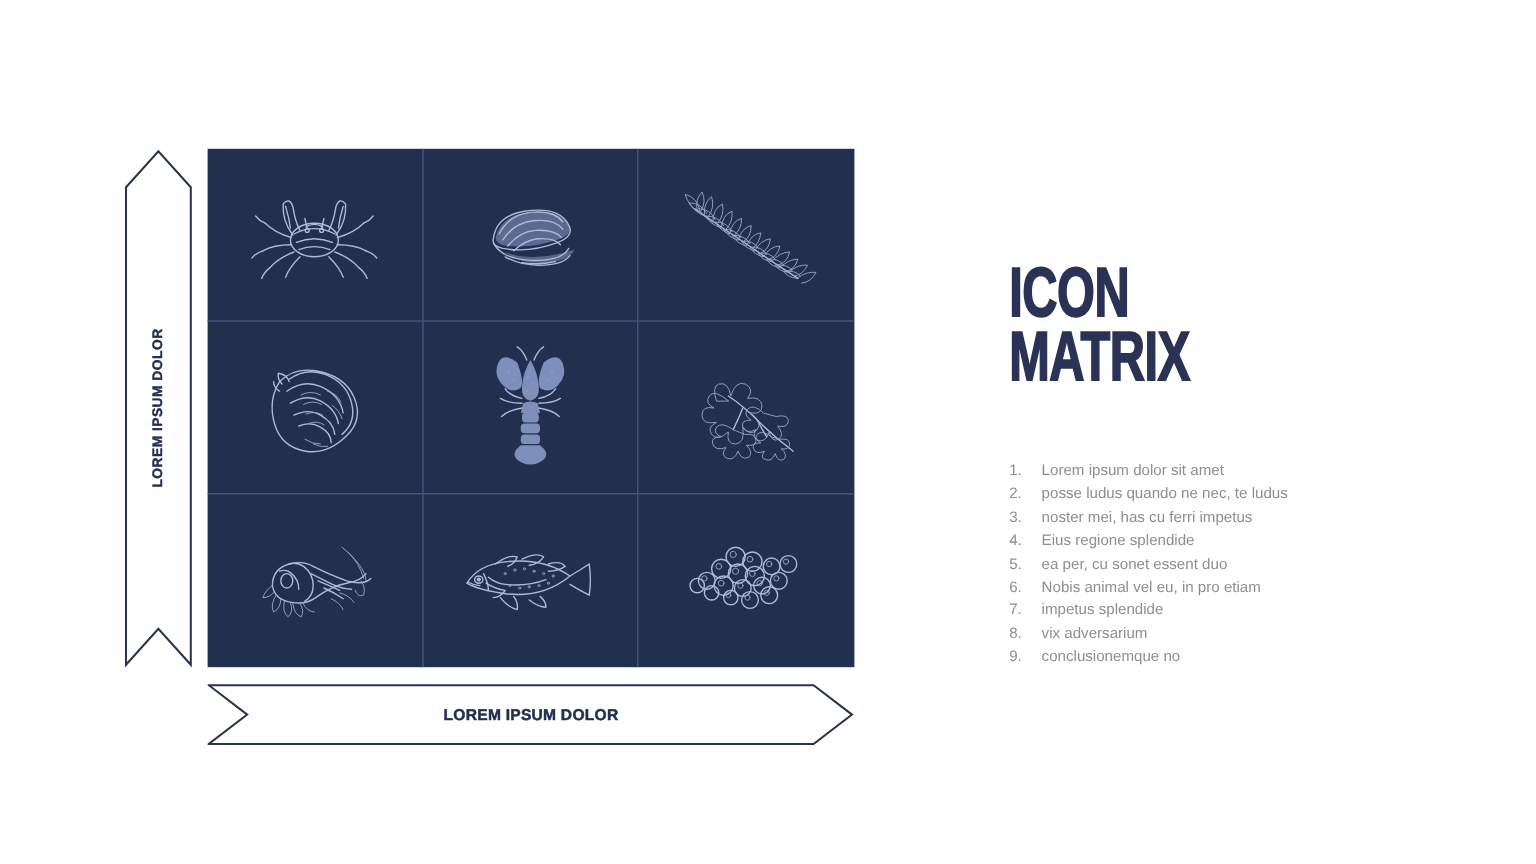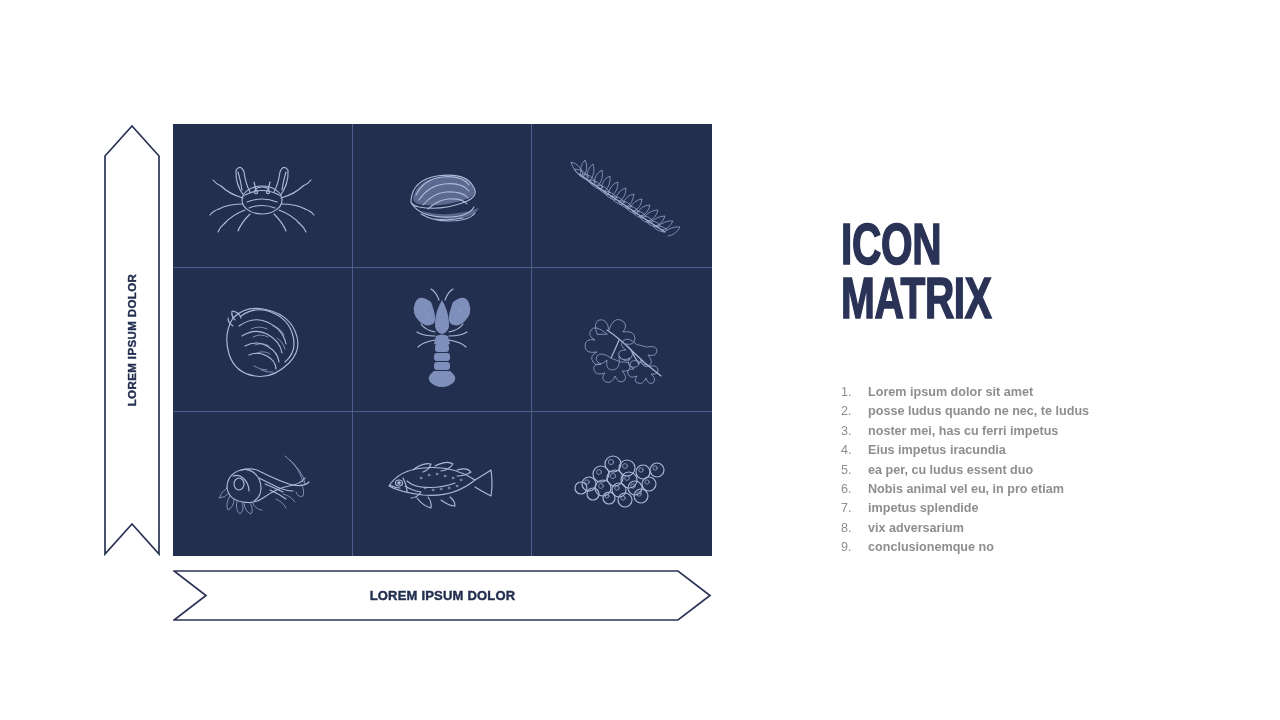--- a/index.html
+++ b/index.html
@@ -137,21 +137,21 @@
     font-size: 12.6px;
     line-height: 19.4px;
     color: #8e8e8e;
     font-family: "Liberation Sans", sans-serif;
   }
   .list-index {
     width: 27px;
     flex: 0 0 27px;
     color: #8e8e8e;
   }
-  .list-label { flex: 1; font-weight: bold; }
+  .list-label { flex: 1; }
 </style>
 </head>
 <body>
 
 <div id="slide">
 
   <div id="vertical-banner">
     <svg viewBox="0 0 56 436" preserveAspectRatio="none">
       <path d="M1,34 L28,4 L55,34 L55,432 L28,402 L1,432 Z" fill="#ffffff" stroke="#2a3356" stroke-width="1.7"></path>
     </svg>
@@ -451,25 +451,25 @@
       <li class="list-item">
         <span class="list-index">2.</span>
         <span class="list-label">posse ludus quando ne nec, te ludus</span>
       </li>
       <li class="list-item">
         <span class="list-index">3.</span>
         <span class="list-label">noster mei, has cu ferri impetus</span>
       </li>
       <li class="list-item">
         <span class="list-index">4.</span>
-        <span class="list-label">Eius impetus iracundia</span>
+        <span class="list-label">Eius regione splendide</span>
       </li>
       <li class="list-item">
         <span class="list-index">5.</span>
-        <span class="list-label">ea per, cu ludus essent duo</span>
+        <span class="list-label">ea per, cu sonet essent duo</span>
       </li>
       <li class="list-item">
         <span class="list-index">6.</span>
         <span class="list-label">Nobis animal vel eu, in pro etiam</span>
       </li>
       <li class="list-item">
         <span class="list-index">7.</span>
         <span class="list-label">impetus splendide</span>
       </li>
       <li class="list-item">

